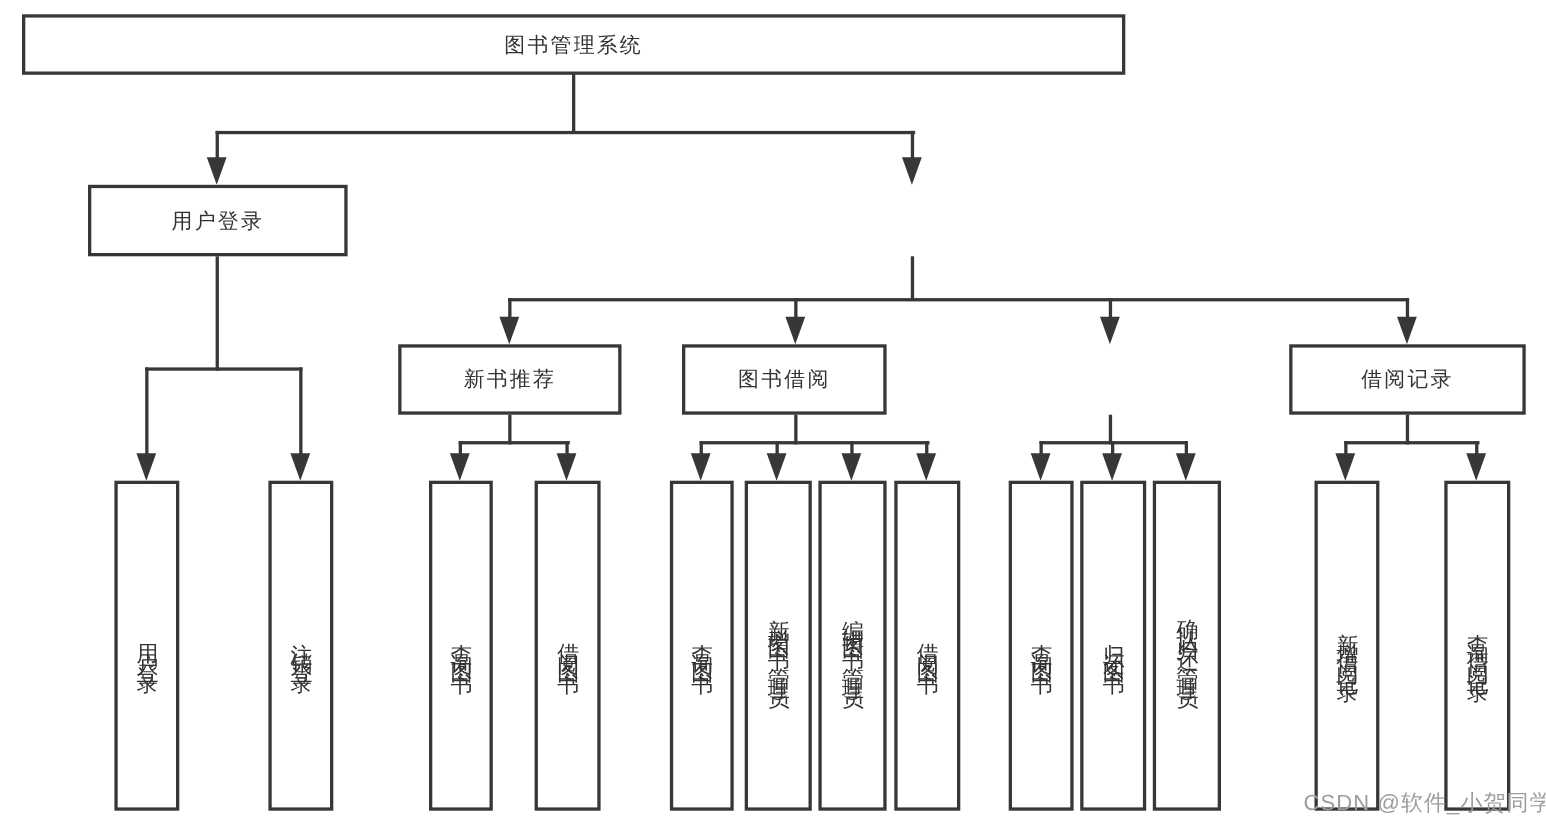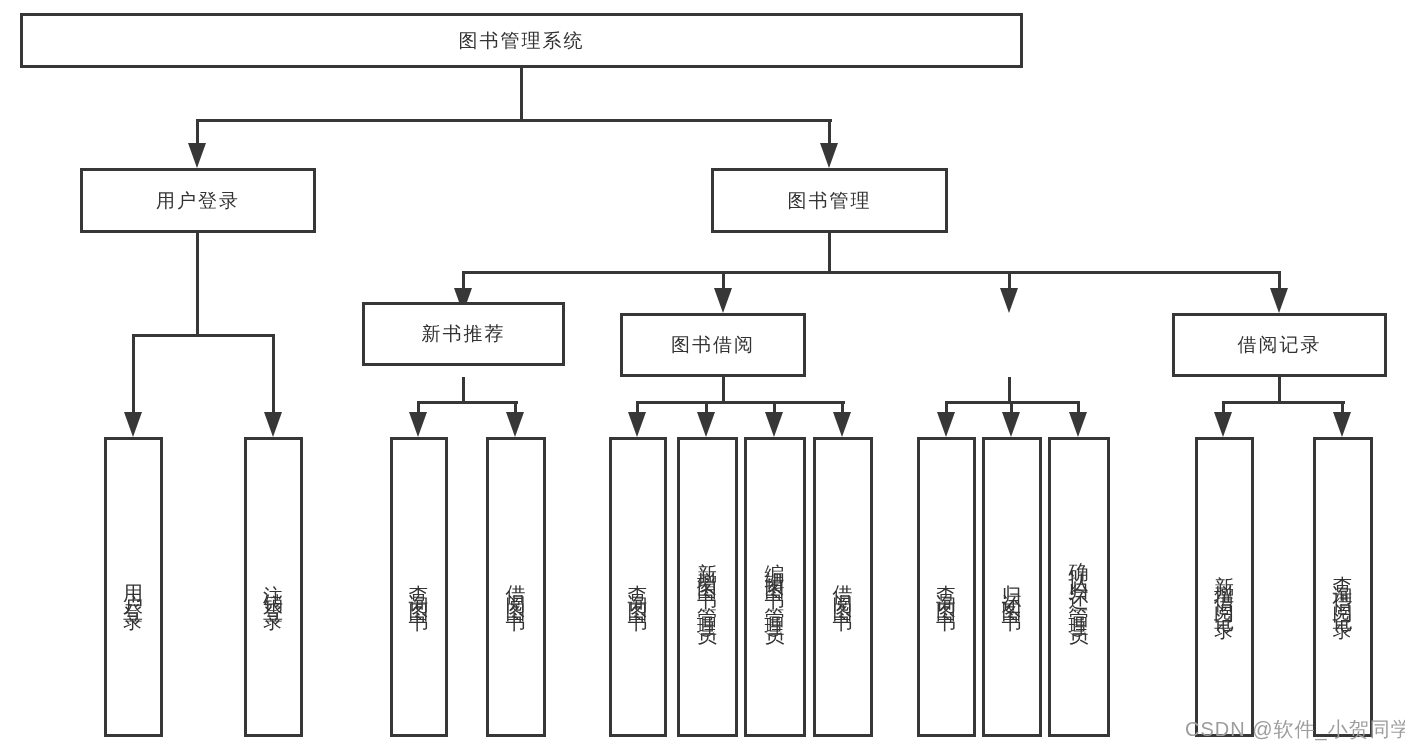--- a/index.html
+++ b/index.html
@@ -66,43 +66,40 @@
   <div class="ln" style="left:520px;top:66px;width:3px;height:54px"></div>
   <div class="ln" style="left:196px;top:119px;width:636px;height:3px"></div>
   <div class="ln" style="left:196px;top:119px;width:3px;height:28px"></div>
   <div class="arrow" style="left:188px;top:143px"></div>
   <div class="ln" style="left:828px;top:119px;width:3px;height:28px"></div>
   <div class="arrow" style="left:820px;top:143px"></div>
 
   <div class="box hbox" style="left:80px;top:168px;width:236px;height:65px">
     <span>用户登录</span>
   </div>
-  <div class="box hbox" style="left:711px;top:168px;width:237px;height:65px">
-    <span>图书管理</span>
-  </div>
 
   <div class="ln" style="left:196px;top:233px;width:3px;height:104px"></div>
   <div class="ln" style="left:132px;top:334px;width:143px;height:3px"></div>
   <div class="ln" style="left:132px;top:334px;width:3px;height:80px"></div>
   <div class="arrow" style="left:124px;top:412px"></div>
   <div class="ln" style="left:272px;top:334px;width:3px;height:80px"></div>
   <div class="arrow" style="left:264px;top:412px"></div>
 
   <div class="ln" style="left:828px;top:233px;width:3px;height:40px"></div>
   <div class="ln" style="left:462px;top:271px;width:819px;height:3px"></div>
   <div class="ln" style="left:462px;top:271px;width:3px;height:19px"></div>
   <div class="arrow" style="left:454px;top:288px"></div>
   <div class="ln" style="left:722px;top:271px;width:3px;height:19px"></div>
   <div class="arrow" style="left:714px;top:288px"></div>
   <div class="ln" style="left:1008px;top:271px;width:3px;height:19px"></div>
   <div class="arrow" style="left:1000px;top:288px"></div>
   <div class="ln" style="left:1278px;top:271px;width:3px;height:19px"></div>
   <div class="arrow" style="left:1270px;top:288px"></div>
 
-  <div class="box hbox" style="left:362px;top:302px;width:203px;height:64px">
+  <div class="box hbox" style="left:362px;top:313px;width:203px;height:64px">
     <span>新书推荐</span>
   </div>
   <div class="box hbox" style="left:620px;top:313px;width:186px;height:64px">
     <span>图书借阅</span>
   </div>
   <div class="box hbox" style="left:1172px;top:313px;width:215px;height:64px">
     <span>借阅记录</span>
   </div>
 
   <div class="ln" style="left:462px;top:377px;width:3px;height:27px"></div>

